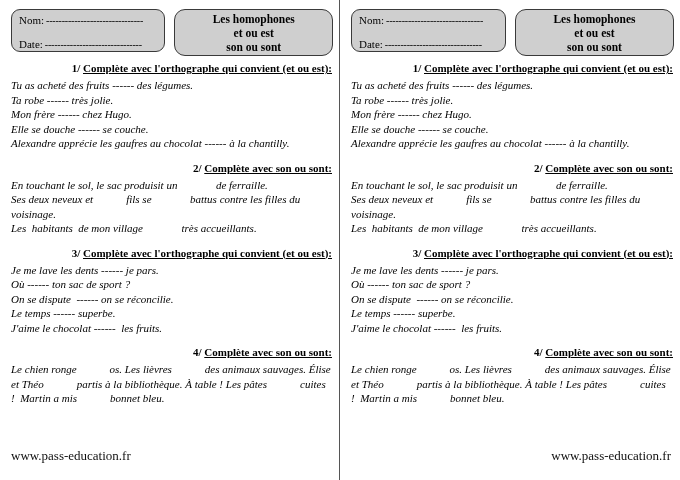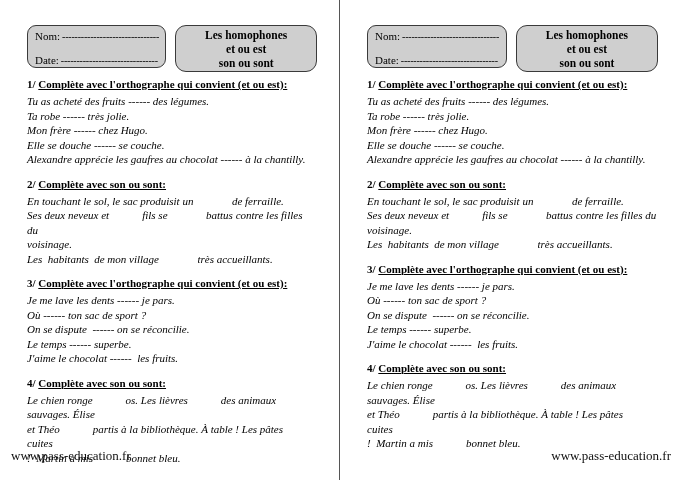--- a/index.html
+++ b/index.html
@@ -19,21 +19,21 @@
     position: relative;
     width: 680px;
     height: 480px;
     display: flex;
   }
   .column {
     position: relative;
     width: 340px;
     height: 480px;
     box-sizing: border-box;
-    padding: 16px;
+    padding: 0;
   }
   .column.left {
     border-right: 1px solid #555555;
   }
   
   .header {
     position: relative;
     height: 62px;
     display: flex;
     align-items: flex-start;
@@ -88,20 +88,21 @@
     padding: 0 7px 0 11px;
     box-sizing: border-box;
   }
   .ex {
     margin-bottom: 0;
   }
   .ex-title {
     font-size: 11px;
     font-weight: bold;
     white-space: nowrap;
+    text-align: right;
   }
   .ex-title .num {
     text-decoration: none;
   }
   .ex-title .u {
     text-decoration: underline;
   }
   .ex-body {
     font-size: 11px;
     line-height: 14.5px;

